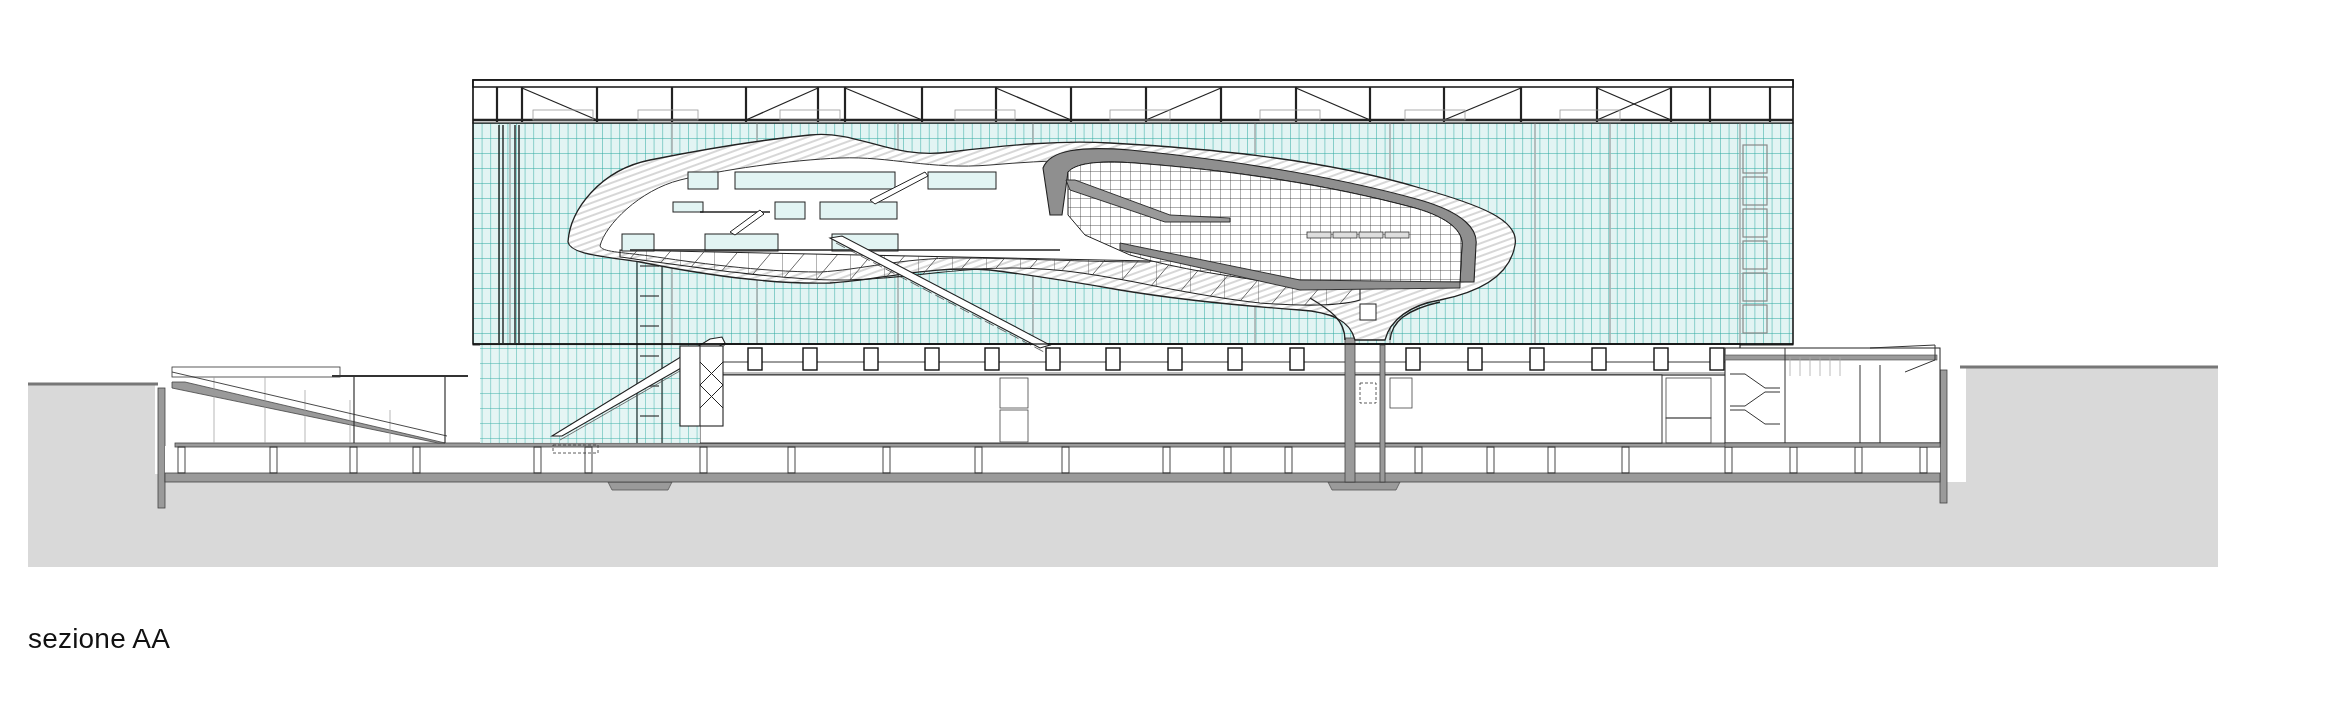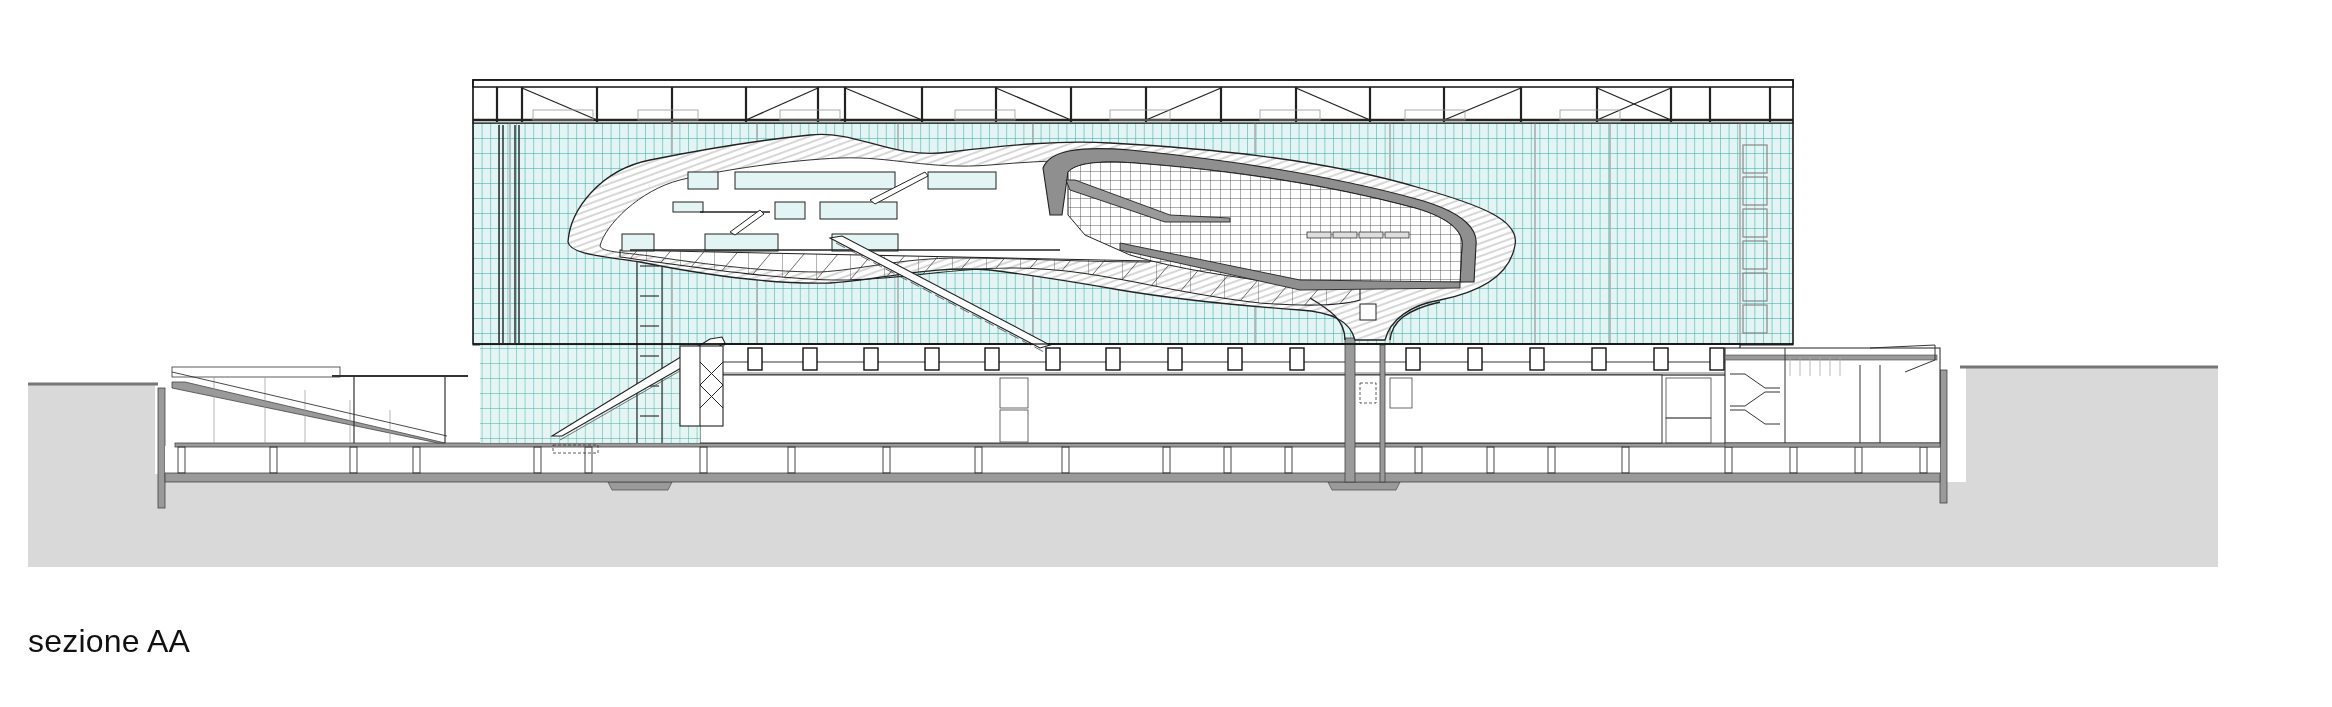--- a/index.html
+++ b/index.html
@@ -1,20 +1,20 @@
 <!DOCTYPE html>
 <html><head>
   <meta charset="utf-8">
   <style>
     html, body { margin: 0; padding: 0; background: #ffffff; }
     body { width: 2332px; height: 707px; position: relative; overflow: hidden; }
     #drawing { position: absolute; left: 0; top: 0; width: 2332px; height: 707px; }
     .caption {
       position: absolute; left: 28px; top: 623px;
-      font-family: "Liberation Sans", sans-serif; font-size: 32px; color: #111;
+      font-family: "Liberation Sans", sans-serif; font-size: 28px; color: #111;
       letter-spacing: 0.2px;
     }
   </style>
 </head>
 <body>
 
 <svg id="drawing" viewBox="0 0 2332 707" xmlns="http://www.w3.org/2000/svg">
   <defs>
     <pattern id="glassgrid" x="473" y="123" width="8.6" height="15" patternUnits="userSpaceOnUse">
       <rect width="8.6" height="15" fill="#e2f4f3"></rect>

